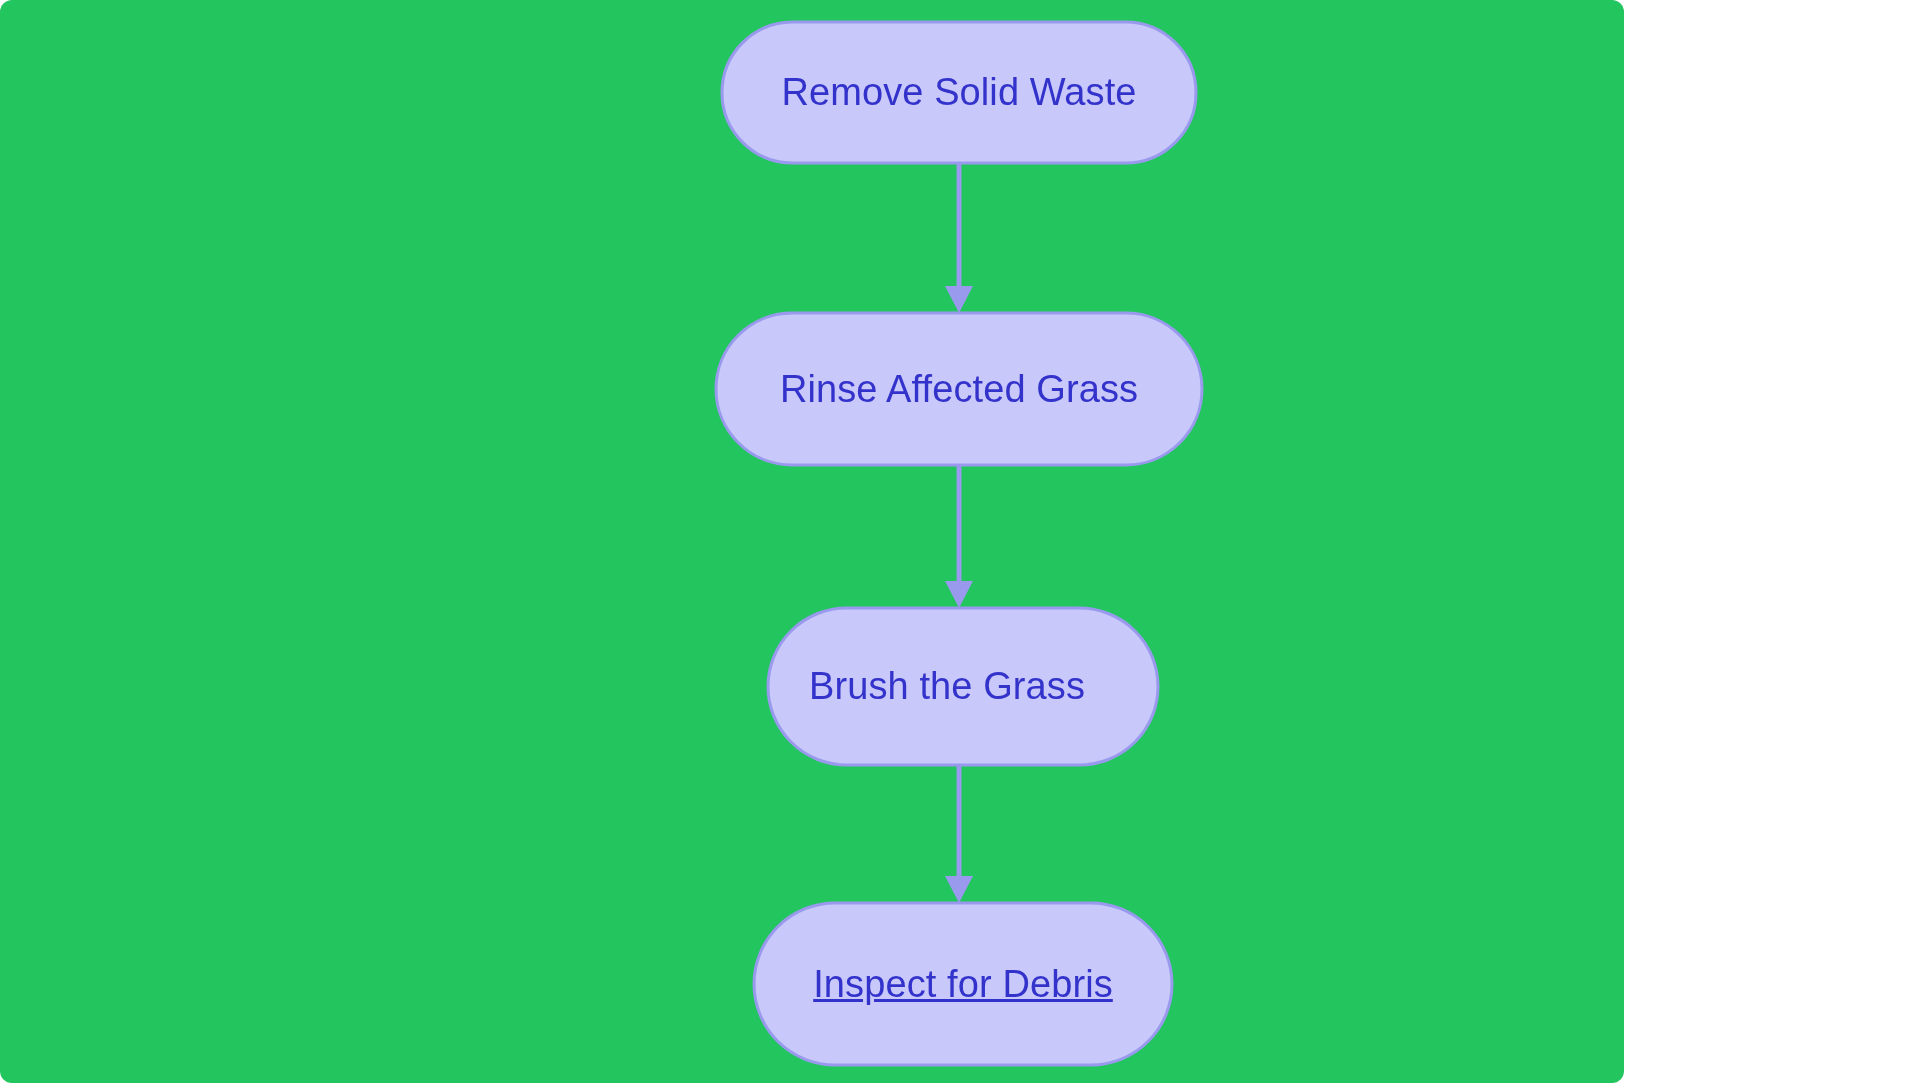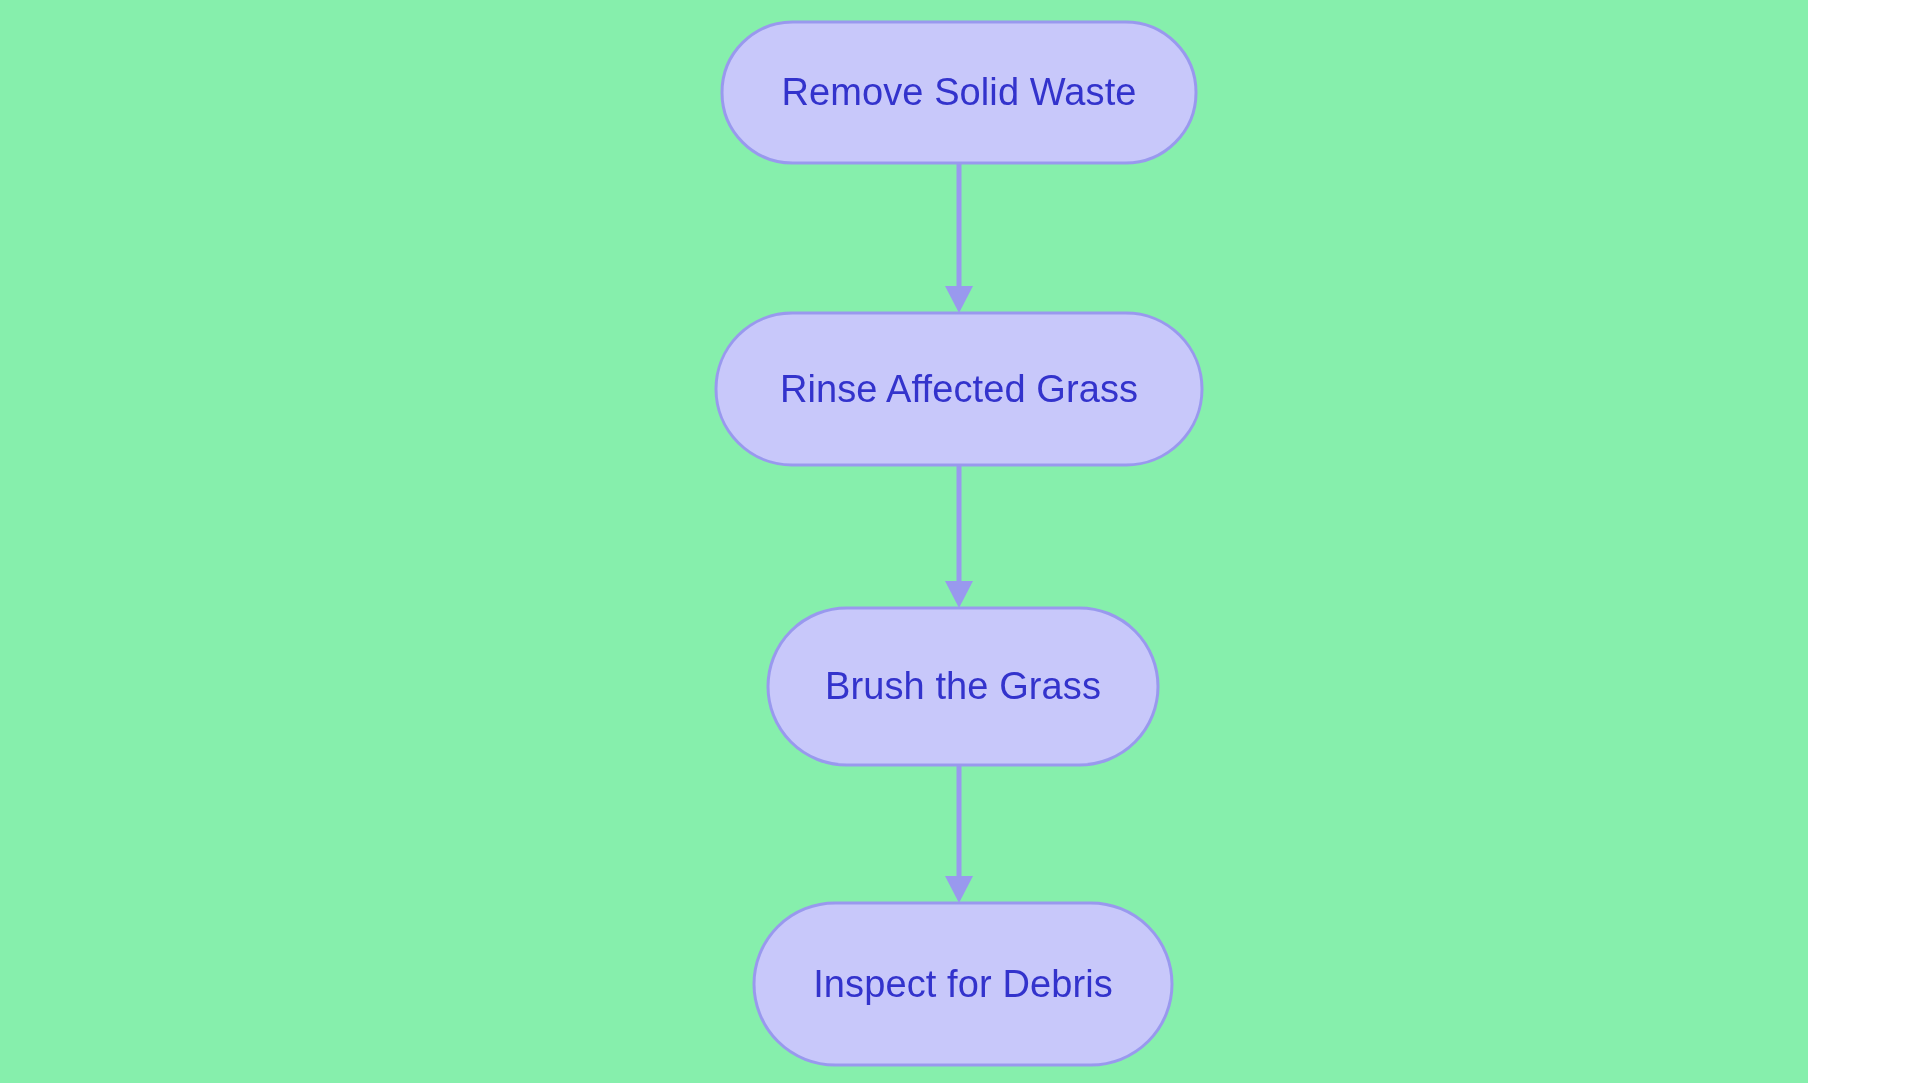--- a/index.html
+++ b/index.html
@@ -8,23 +8,24 @@
     background: #ffffff;
   }
   body {
     width: 1920px;
     height: 1083px;
     overflow: hidden;
     font-family: "Liberation Sans", sans-serif;
   }
   #flowchart-canvas {
     position: relative;
-    width: 1808px;
+    width: 1624px;
     height: 1083px;
-    background: #86efac;
+    background: #22c55e;
+    border-radius: 12px;
   }
   #flow-svg {
     position: absolute;
     inset: 0;
     width: 1920px;
     height: 1083px;
     display: block;
   }
   .node-label {
     position: absolute;
@@ -66,17 +67,17 @@
       <rect x="716" y="313" width="486" height="152" rx="76" ry="76" fill="#c8c8fa" stroke="#9999ee" stroke-width="3"></rect>
       <rect x="768" y="608" width="390" height="157" rx="78.5" ry="78.5" fill="#c8c8fa" stroke="#9999ee" stroke-width="3"></rect>
       <rect x="754" y="903" width="418" height="162" rx="81" ry="81" fill="#c8c8fa" stroke="#9999ee" stroke-width="3"></rect>
     </g>
   </svg>
 
   <div class="node-label" style="left:722px; top:22px; width:474px; height:141px; font-size:38px; color:#3333cc;">Remove Solid Waste</div>
 
   <div class="node-label" style="left:716px; top:313px; width:486px; height:152px; font-size:38px; color:#3333cc;">Rinse Affected Grass</div>
 
-  <div class="node-label" style="left:768px; top:608px; width:390px; height:157px; font-size:38px; color:#3333cc;">Brush the Grass</div>
+  <div class="node-label" style="left:752px; top:608px; width:390px; height:157px; font-size:38px; color:#3333cc;">Brush the Grass</div>
 
-  <div class="node-label" style="left:754px; top:903px; width:418px; height:162px; font-size:38px; color:#3333cc;">Inspect for Debris</div>
+  <div class="node-label" style="left:754px; top:903px; width:418px; height:162px; font-size:38px; color:#3333cc;text-decoration:underline;">Inspect for Debris</div>
 
 </div>
 
 </body></html>

